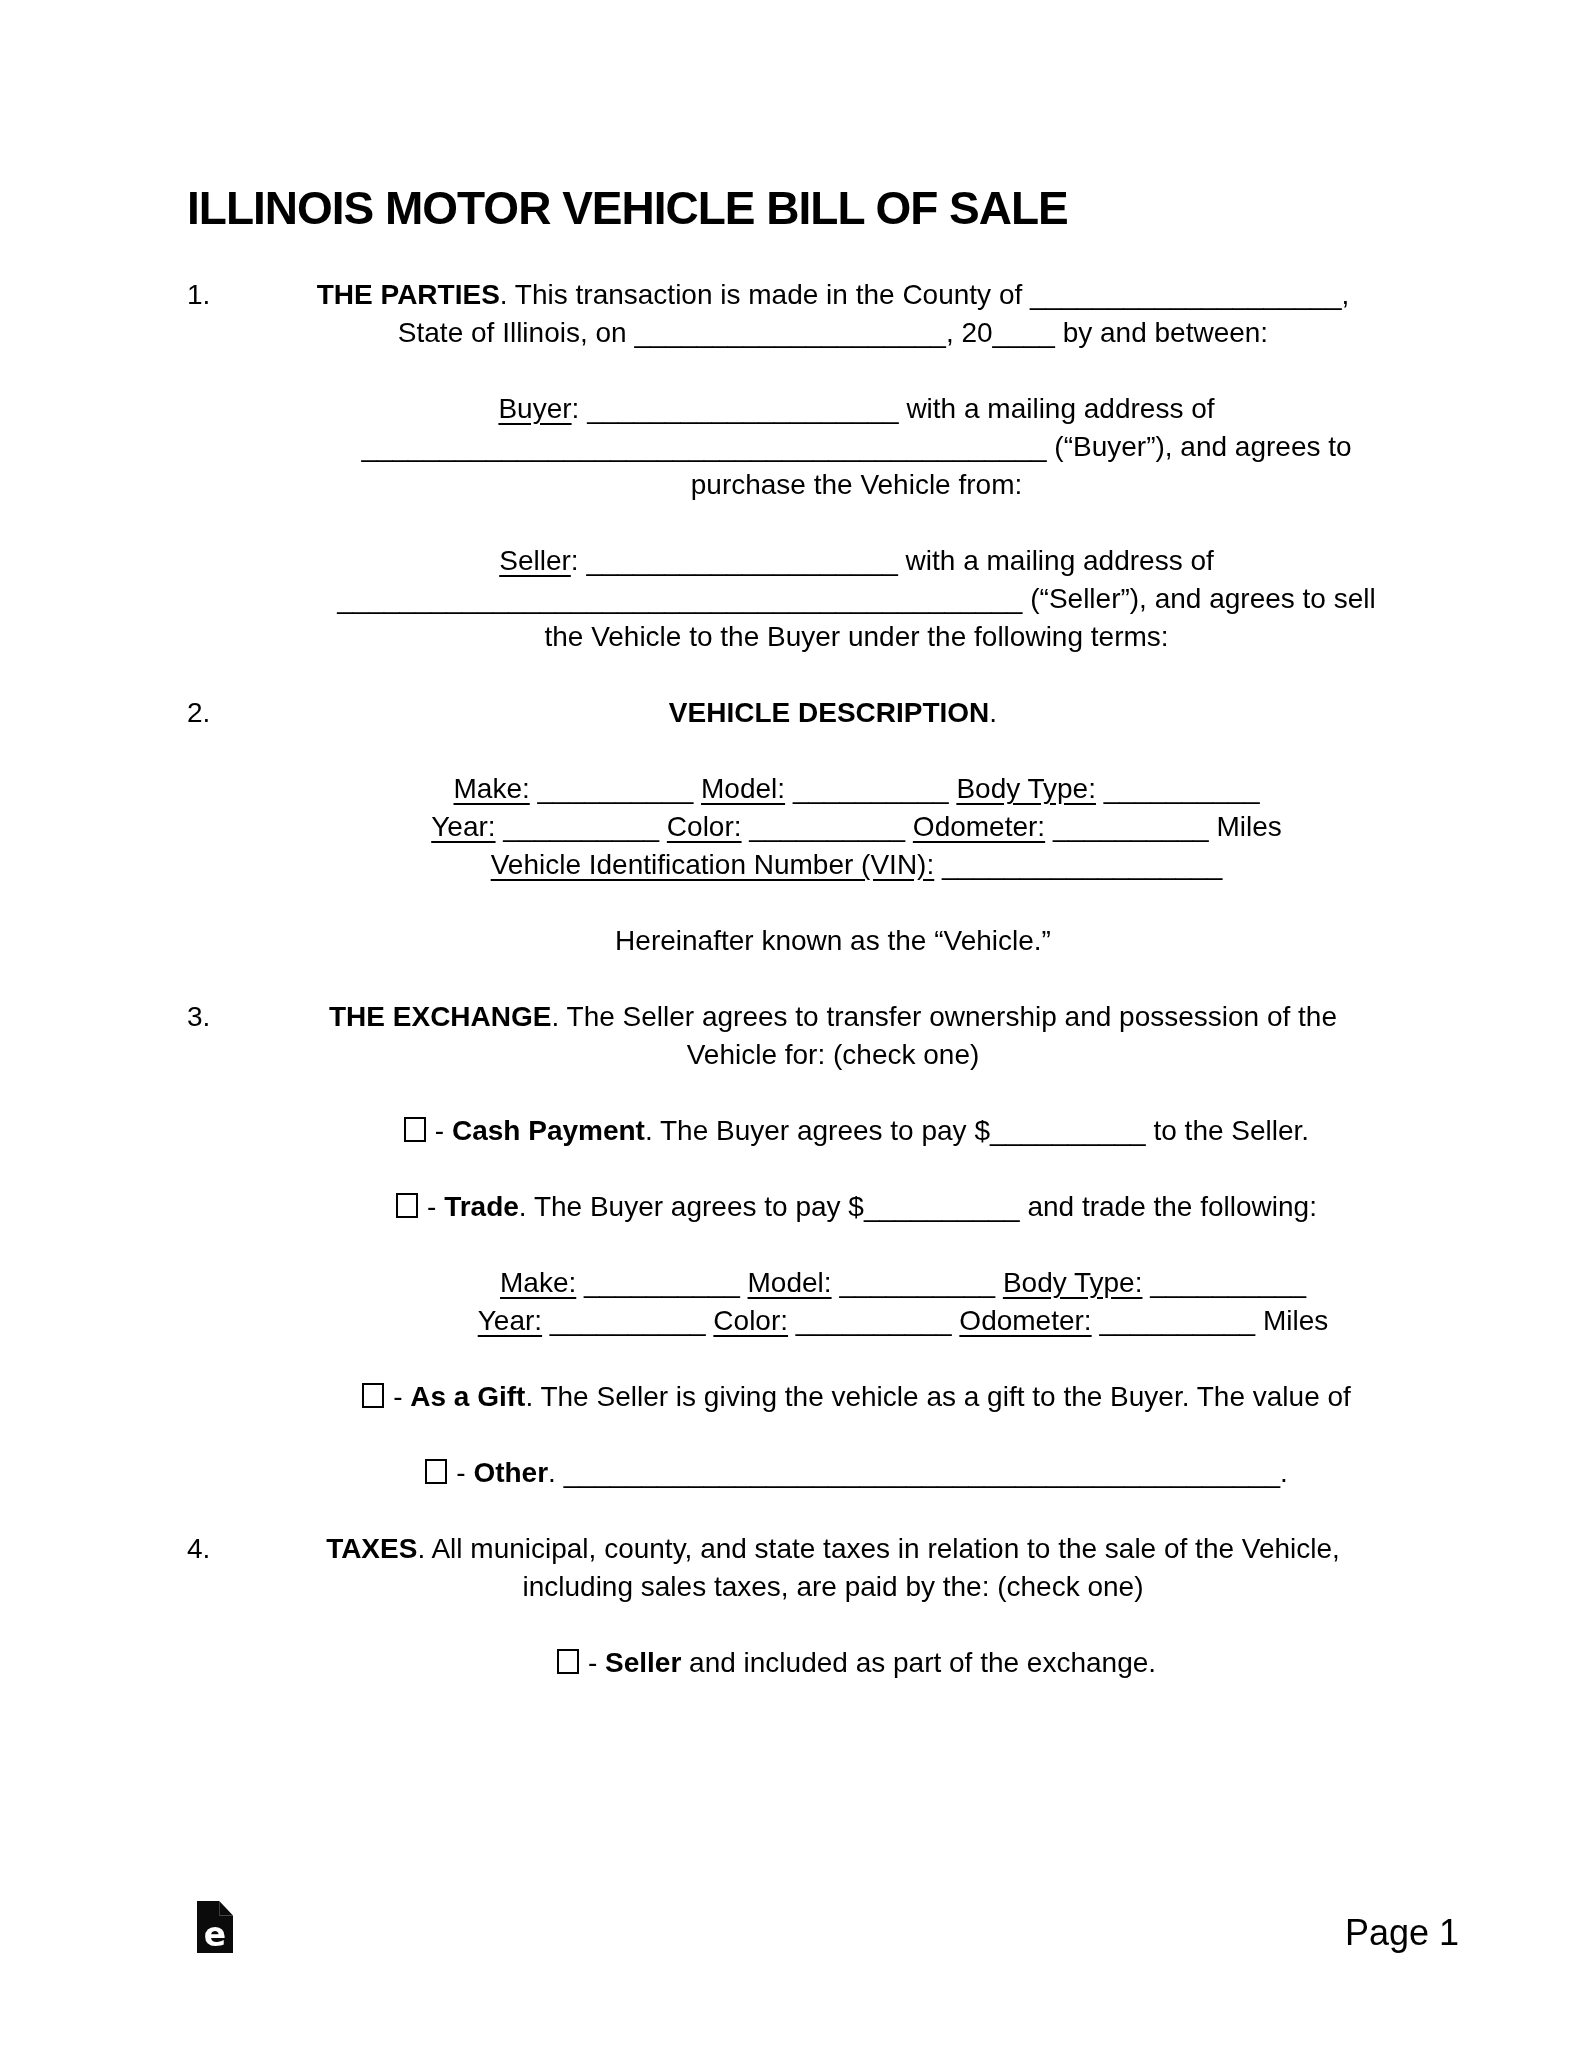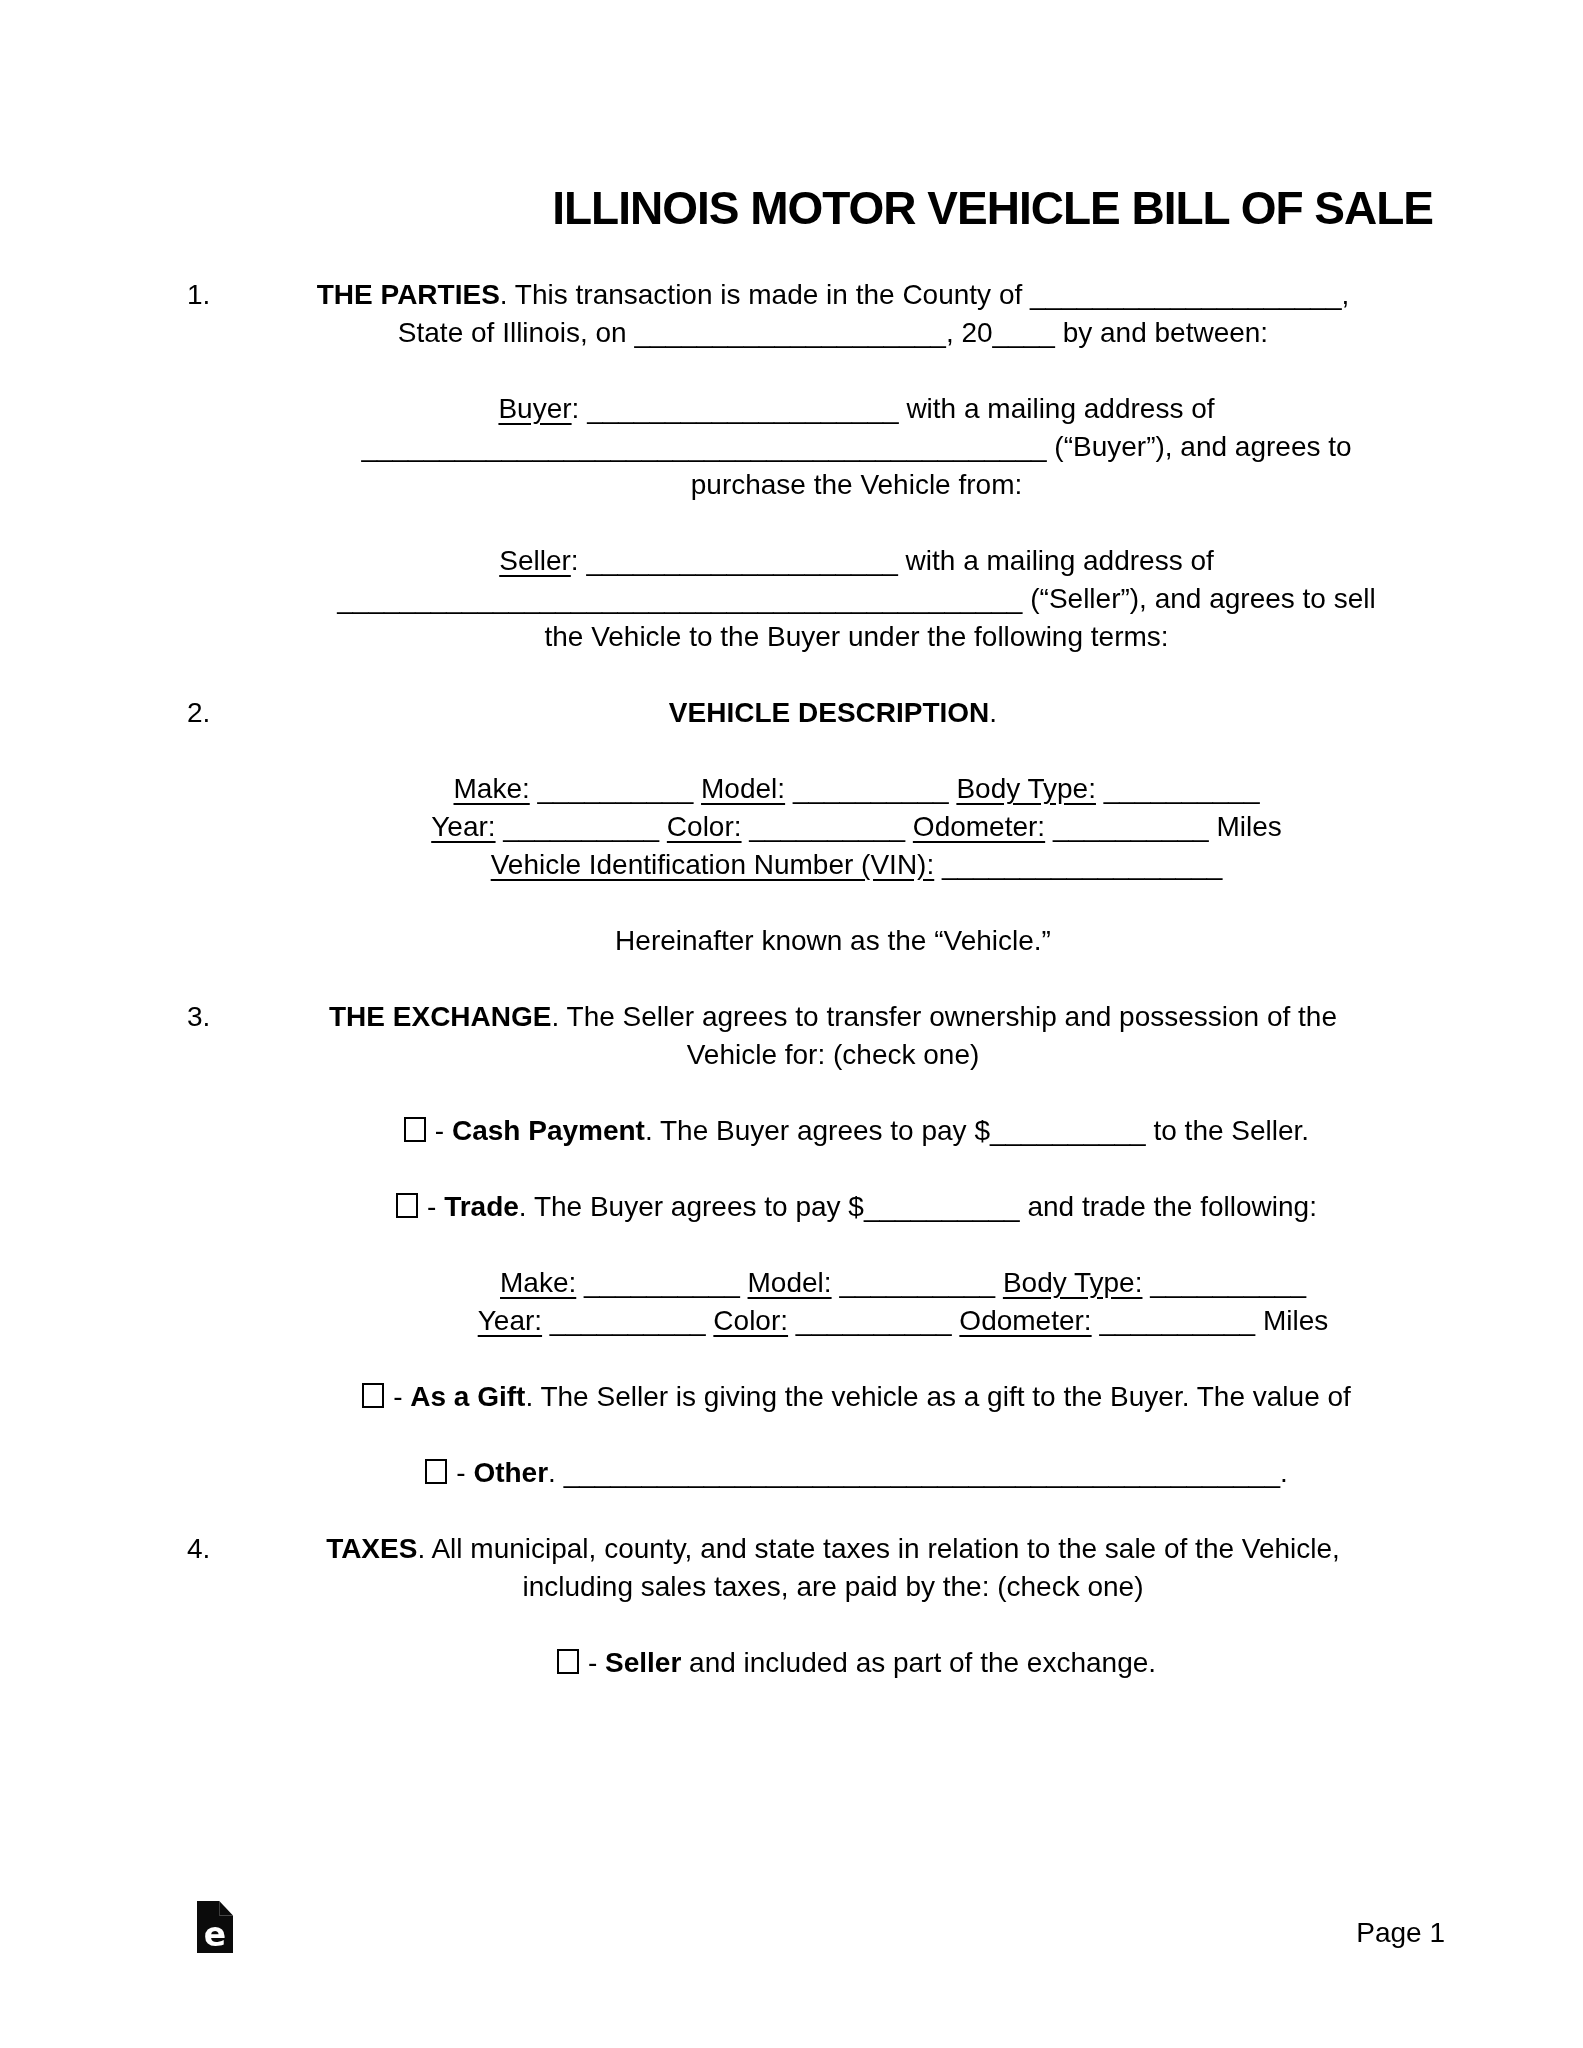--- a/index.html
+++ b/index.html
@@ -7,21 +7,21 @@
     position:relative;
     width:1583px; height:2048px;
     background:#ffffff;
     font-family:"Liberation Sans", sans-serif;
     font-size:28px; line-height:38px; color:#000;
     box-sizing:border-box;
     padding:180px 150px 0 187px;
     overflow:hidden;
   }
   .doc-title {
-    text-align:right;
+    text-align:left;
     font-weight:bold;
     font-size:46px; line-height:56px;
     letter-spacing:-1px;
     margin:0 0 40px 0;
     white-space:nowrap;
   }
   .sec { display:flex; margin-bottom:38px; }
   .num { width:46px; flex-shrink:0; }
   .sec-body { flex:1; min-width:0; }
   .line { white-space:nowrap; }
@@ -52,22 +52,22 @@
     -webkit-clip-path:polygon(0 0, 100% 100%, 0 100%);
     clip-path:polygon(0 0, 100% 100%, 0 100%);
   }
   .logo-e {
     position:absolute; left:0; right:0; bottom:2px;
     text-align:center; color:#fff;
     font-family:"DejaVu Sans", sans-serif;
     font-weight:bold; font-size:33px; line-height:1;
   }
   .page-num {
-    position:absolute; right:138px; top:1916px;
-    font-size:28px; line-height:34px;
+    position:absolute; right:124px; top:1916px;
+    font-size:36px; line-height:34px;
   }
 </style>
 </head>
 <body>
 
 <div class="page">
 
   <h1 class="doc-title">ILLINOIS MOTOR VEHICLE BILL OF SALE</h1>
 
   <div class="sec">

